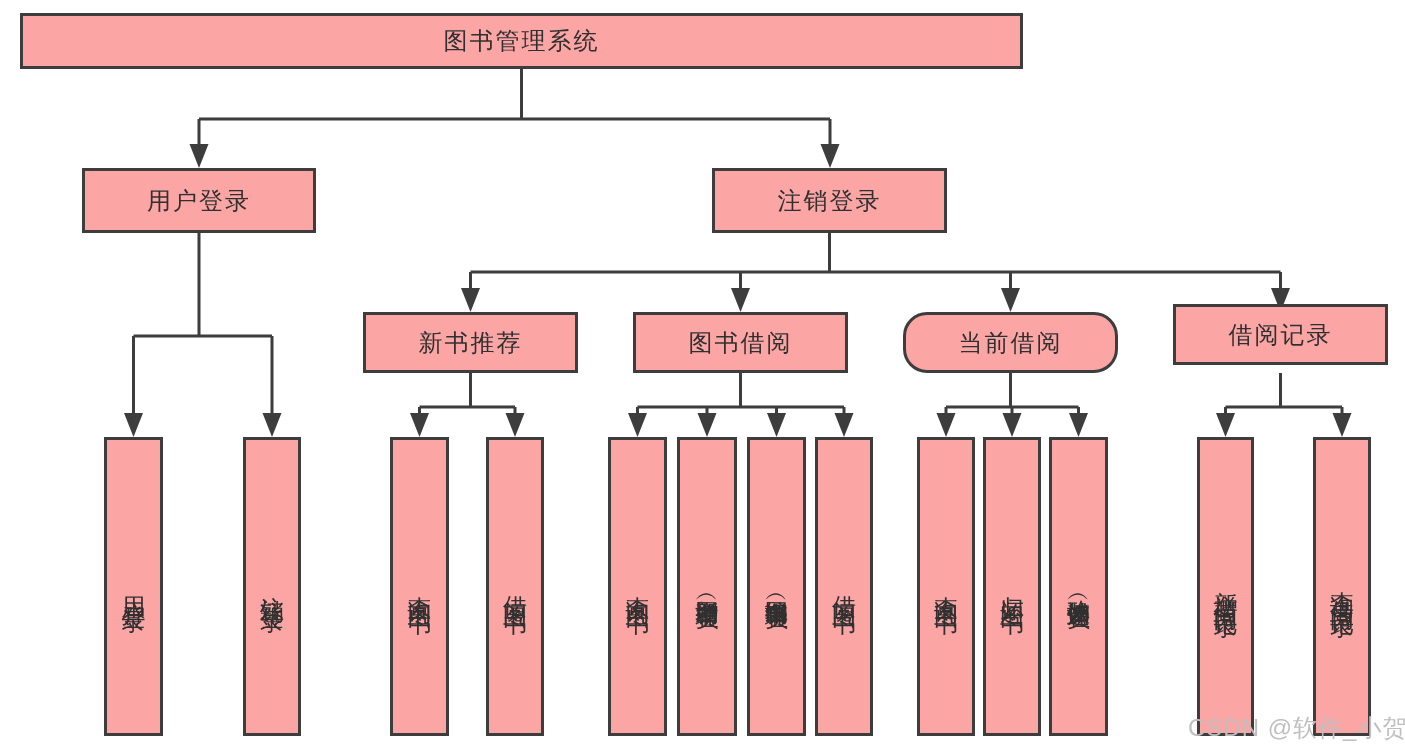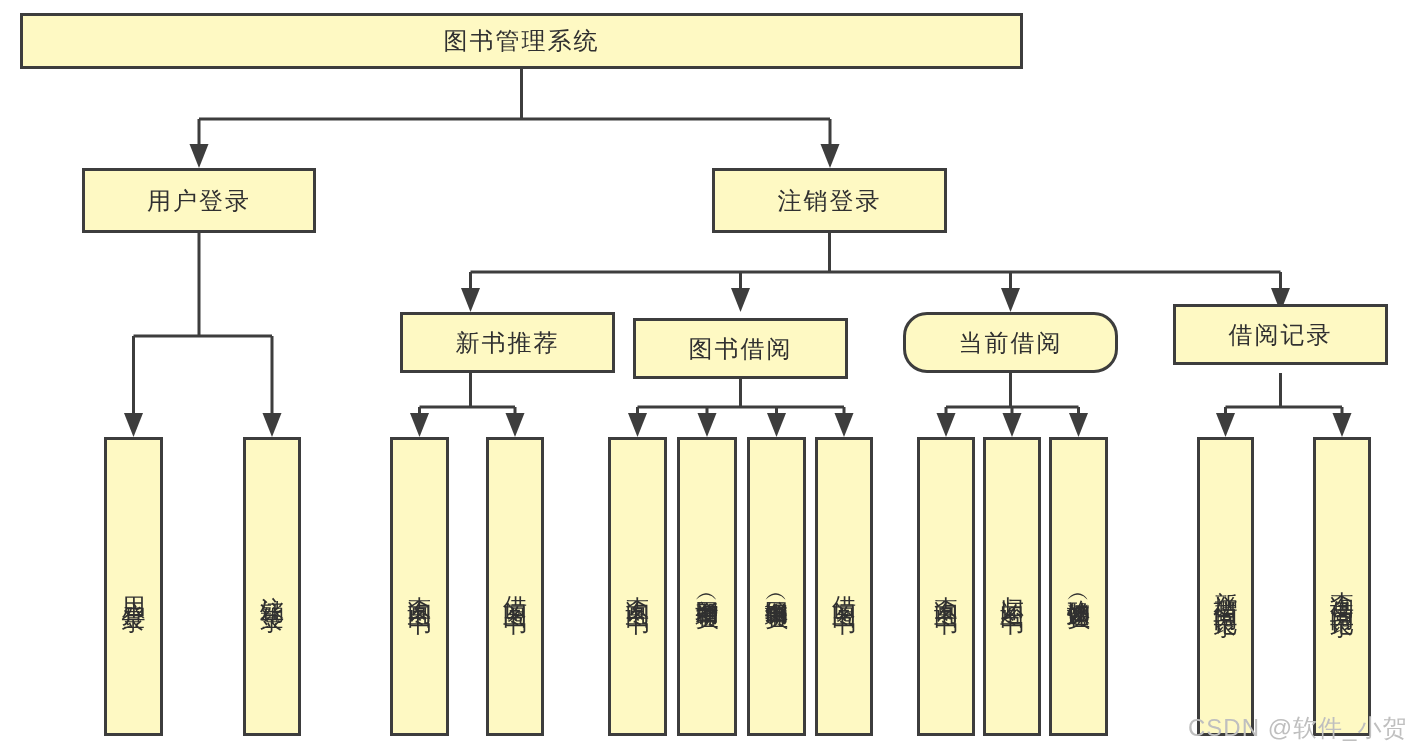--- a/index.html
+++ b/index.html
@@ -22,21 +22,21 @@
   .wires {
     position: absolute;
     left: 0; top: 0;
     width: 1405px; height: 747px;
     pointer-events: none;
   }
   .wires .wire { stroke: var(--color-line); stroke-width: 3; fill: none; }
   .wires .arrow { fill: var(--color-line); stroke: none; }
   .node {
     position: absolute;
-    background: #fef9c3;
+    background: #fca5a5;
     border: 3px solid var(--color-line);
     display: flex;
     align-items: center;
     justify-content: center;
     text-align: center;
   }
   .h-label {
     font-size: 24px;
     letter-spacing: 2px;
     white-space: nowrap;
@@ -114,24 +114,24 @@
     <span class="h-label">图书管理系统</span>
   </div>
 
   <div class="node" style="left:82px; top:168px; width:234px; height:65px;">
     <span class="h-label">用户登录</span>
   </div>
   <div class="node" style="left:712px; top:168px; width:235px; height:65px;">
     <span class="h-label">注销登录</span>
   </div>
 
-  <div class="node" style="left:363px; top:312px; width:215px; height:61px;margin-left:37px;">
+  <div class="node" style="left:363px; top:312px; width:215px; height:61px;">
     <span class="h-label">新书推荐</span>
   </div>
-  <div class="node" style="left:633px; top:312px; width:215px; height:61px;margin-top:6px;">
+  <div class="node" style="left:633px; top:312px; width:215px; height:61px;">
     <span class="h-label">图书借阅</span>
   </div>
   <div class="node" style="left:903px; top:312px; width:215px; height:61px;border-radius:24px;">
     <span class="h-label">当前借阅</span>
   </div>
   <div class="node" style="left:1173px; top:304px; width:215px; height:61px;">
     <span class="h-label">借阅记录</span>
   </div>
 
   <div class="node v-node" style="left:104px; top:437px; width:59px; height:299px;">

